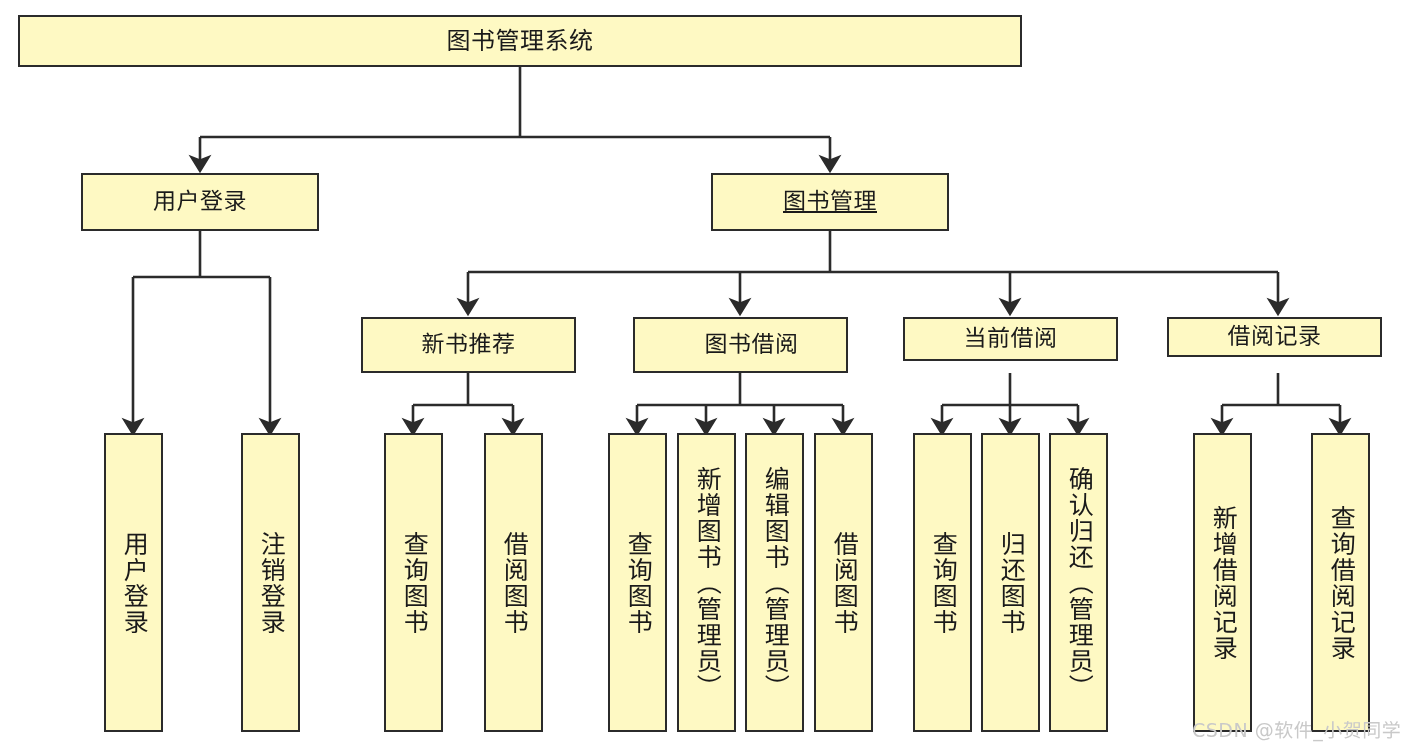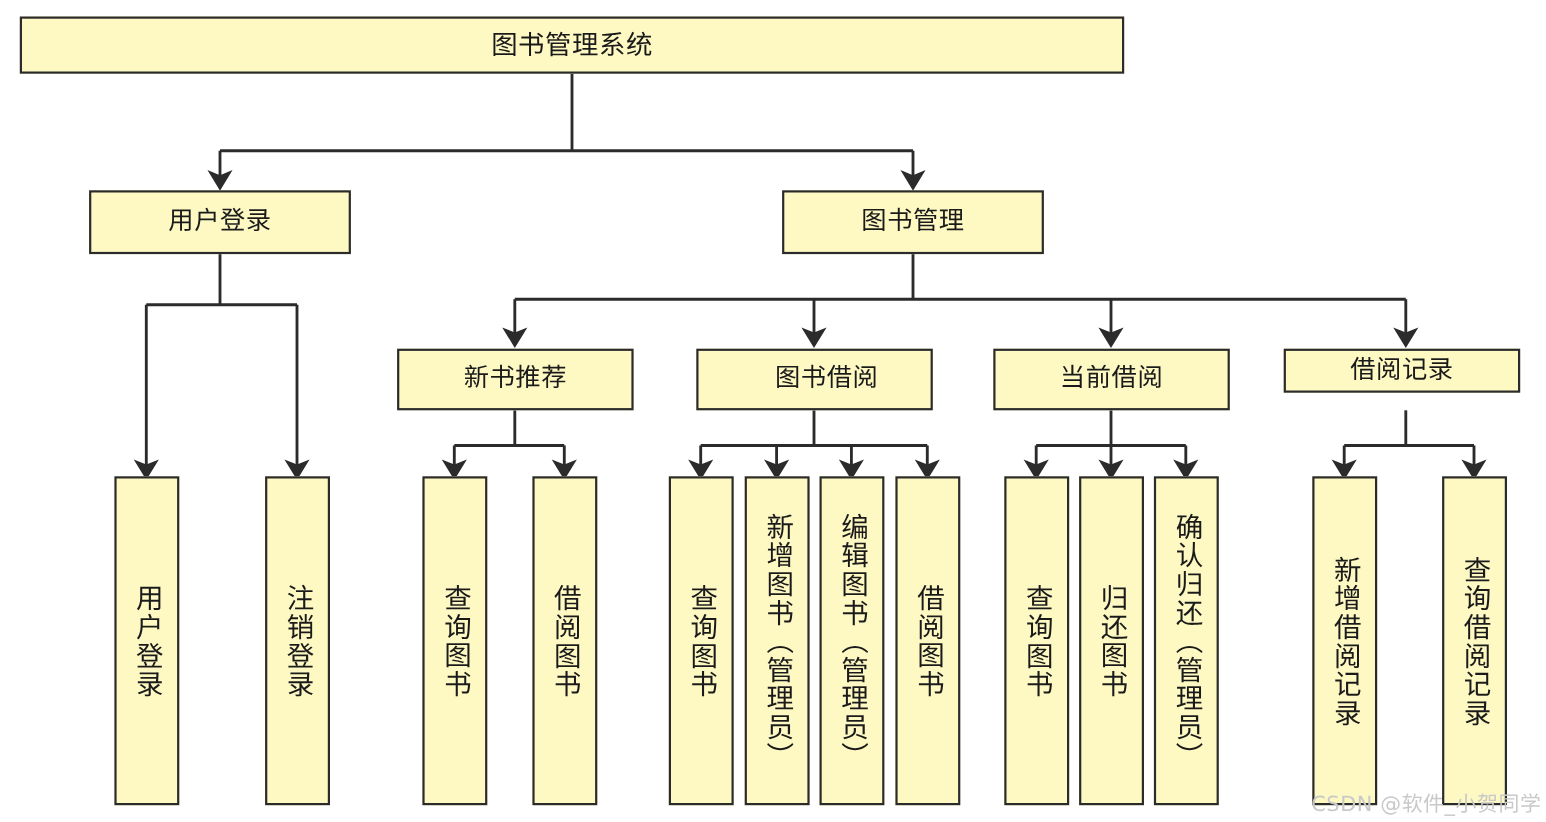--- a/index.html
+++ b/index.html
@@ -124,31 +124,31 @@
     </g>
   </svg>
 
   <div class="node node-h node-root" style="left:18px; top:15px; width:1004px; height:52px;">
     <span>图书管理系统</span>
   </div>
 
   <div class="node node-h" style="left:81px; top:173px; width:238px; height:58px;">
     <span>用户登录</span>
   </div>
-  <div class="node node-h" style="left:711px; top:173px; width:238px; height:58px;">
+  <div class="node node-h" style="left:711px; top:173px; width:238px; height:58px;text-decoration:underline;">
     <span>图书管理</span>
   </div>
 
   <div class="node node-h" style="left:361px; top:317px; width:215px; height:56px;">
     <span>新书推荐</span>
   </div>
   <div class="node node-h" style="left:633px; top:317px; width:215px; height:56px;padding-left:22px;">
     <span>图书借阅</span>
   </div>
-  <div class="node node-h" style="left:903px; top:317px; width:215px; height:56px;">
+  <div class="node node-h" style="left:903px; top:317px; width:215px; height:44px;">
     <span>当前借阅</span>
   </div>
   <div class="node node-h" style="left:1167px; top:317px; width:215px; height:40px;font-family:Liberation Serif, serif;">
     <span>借阅记录</span>
   </div>
 
   <div class="node node-v" style="left:104px; top:433px; width:59px; height:299px;">
     <span class="vtext">用户登录</span>
   </div>
   <div class="node node-v" style="left:241px; top:433px; width:59px; height:299px;">

